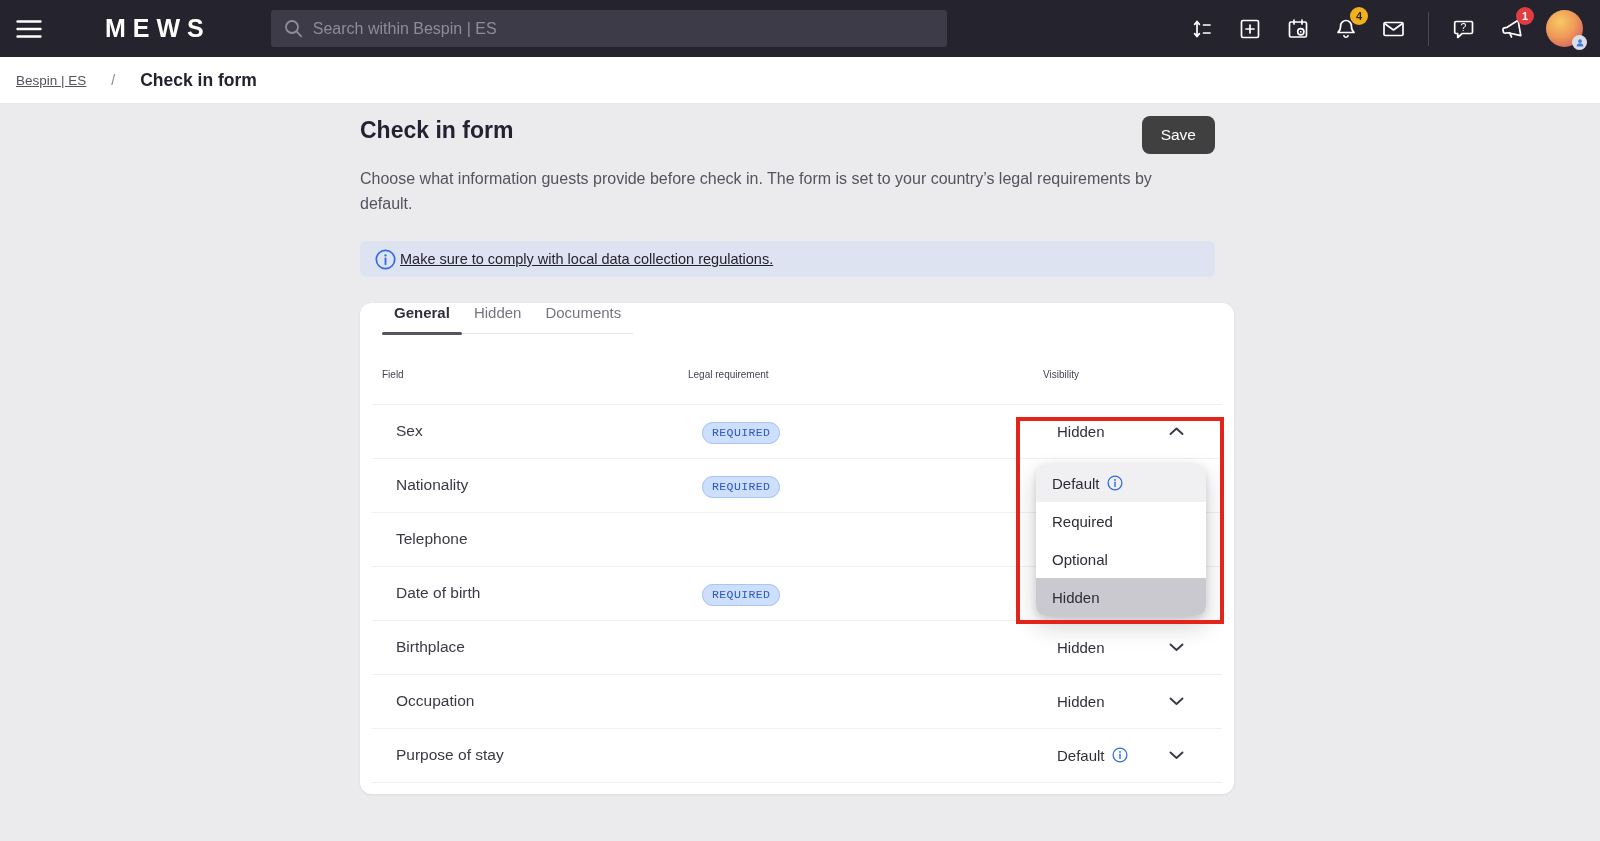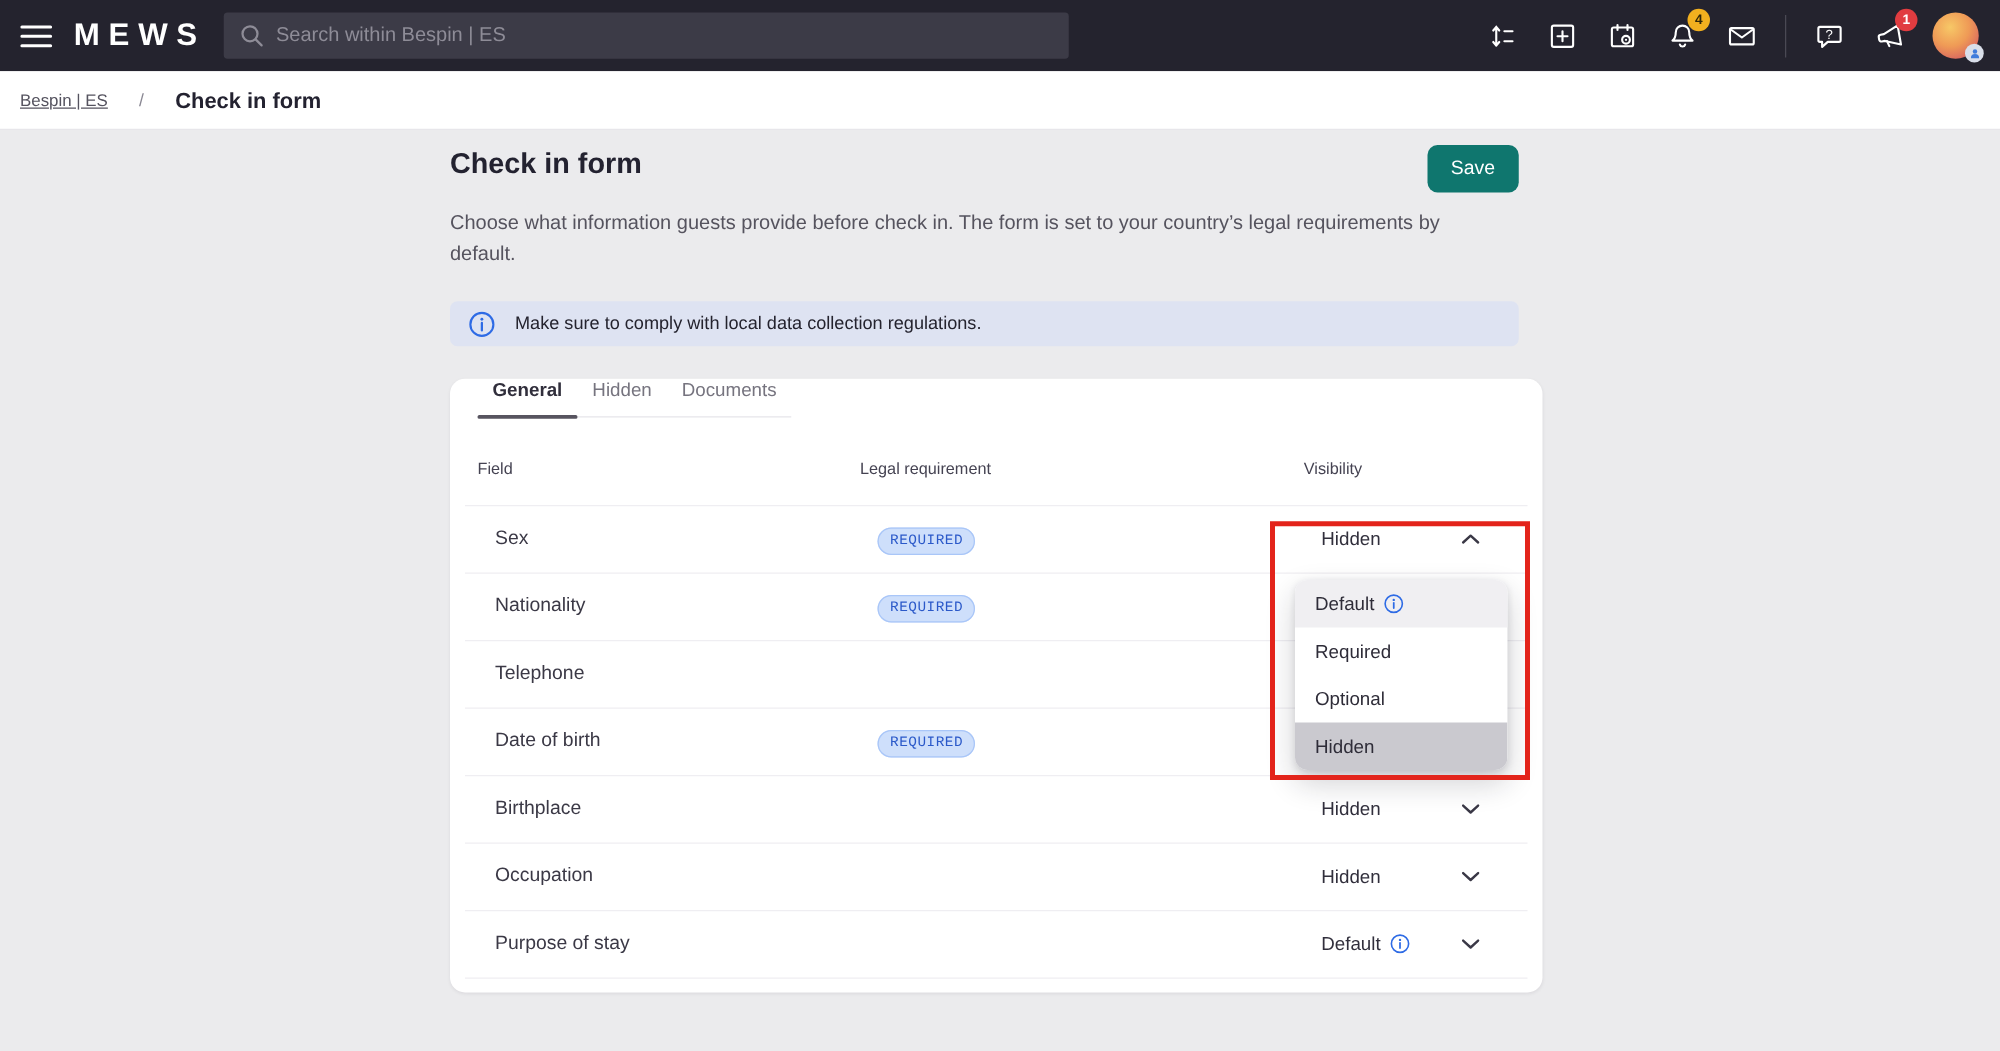--- a/index.html
+++ b/index.html
@@ -4,21 +4,21 @@
 <style>
   * { box-sizing: border-box; margin: 0; padding: 0; }
   html,body { width:1600px; height:841px; }
   body {
     font-family: "Liberation Sans", sans-serif;
     background:#EBEBED;
     overflow:hidden;
     color:#232230;
   }
   
-  .topbar { height:57px; background:#24232E; display:flex; align-items:center; }
+  .topbar { height:57px; background:#24232E; display:flex; align-items:center;gap:46px; }
   .icon-btn { position:relative; width:27px; height:27px; display:flex; align-items:center; justify-content:center; cursor:pointer; flex:none; }
   .hamburger { margin-left:15px; }
   .logo { color:#fff; font-size:25px; font-weight:800; letter-spacing:7px; margin-left:17px; user-select:none; }
   .search { margin-left:14px; width:676px; height:37px; background:#3C3B47; border-radius:3px; display:flex; align-items:center; padding:0 13px; gap:10px; }
   .search input { background:transparent; border:0; outline:0; color:#E6E5EA; font-size:16px; width:100%; font-family:"Liberation Sans",sans-serif; }
   .search input::placeholder { color:#8E8C97; }
   .topbar-right { margin-left:auto; display:flex; align-items:center; gap:21px; padding-right:17px; }
   .badge { position:absolute; top:-8px; right:-9px; min-width:18px; height:18px; padding:0 4px; border-radius:9px; font-size:11px; font-weight:700; display:flex; align-items:center; justify-content:center; }
   .badge.amber { background:#F2B01F; color:#312708; }
   .badge.red { background:#E13C40; color:#fff; }
@@ -29,31 +29,31 @@
   
   .breadcrumb-bar { height:47px; background:#fff; display:flex; align-items:center; padding-left:16px; gap:25px; border-bottom:1px solid #E7E6EA; }
   .crumb-link { font-size:13.5px; color:#55535F; text-decoration:underline; cursor:pointer; }
   .crumb-sep { color:#8A8893; font-size:14px; }
   .crumb-current { font-size:17.5px; font-weight:700; color:#232230; }
   
   .content { position:relative; height:737px; }
   .container { position:absolute; left:360px; top:0; width:855px; }
   .title-row { display:flex; justify-content:space-between; align-items:flex-start; margin-top:12px; }
   h1 { font-size:23px; line-height:28px; font-weight:700; color:#232230; }
-  .save-btn { background:#0f766e; color:#fff; border:0; border-radius:8px; font-size:15.5px; font-family:"Liberation Sans",sans-serif; padding:10px 19px; cursor:pointer; }
+  .save-btn { background:#404040; color:#fff; border:0; border-radius:8px; font-size:15.5px; font-family:"Liberation Sans",sans-serif; padding:10px 19px; cursor:pointer; }
   .description { margin-top:12px; font-size:16px; line-height:25px; color:#55535E; max-width:795px; }
-  .banner { margin-top:25px; height:36px; background:#DEE3F2; border-radius:6px; display:flex; align-items:center; padding:0 15px; gap:16px; }
+  .banner { margin-top:25px; height:36px; background:#DEE3F2; border-radius:6px; display:flex; align-items:center; padding:0 15px; gap:4px;text-decoration:underline; }
   .banner-text { font-size:14.5px; font-weight:500; color:#24232E; }
   
   .card { margin-top:26px; width:874px; background:#ffffff; border-radius:12px; box-shadow:0 1px 3px rgba(22,21,38,0.07); }
   .tabs { display:flex; width:max-content; margin:16px 0 0 22px; border-bottom:1px solid #E6E5EA; }
   .tab { padding:0 12px 10px; font-size:15px; line-height:20px; color:#76747F; position:relative; cursor:pointer; }
   .tab.active { color:#312F3C; font-weight:700; }
   .tab.active::after { content:''; position:absolute; left:0; right:0; bottom:-2px; height:3px; border-radius:2px; background:#57545F; }
-  .thead { display:grid; grid-template-columns:306px 355px 1fr; padding:10px 22px 0; height:70px; align-items:center; font-size:13px; color:#454352; }
+  .thead { display:grid; grid-template-columns:306px 355px 1fr; padding:10px 22px 0; height:70px; align-items:center; font-size:10px; color:#454352; }
   .row { display:grid; grid-template-columns:306px 355px 1fr; padding:0 36px; height:54px; align-items:center; position:relative; }
   .row::before { content:''; position:absolute; top:0; left:12px; right:12px; height:1px; background:#EFEEF2; }
   .card-footer { height:12px; position:relative; }
   .card-footer::before { content:''; position:absolute; top:0; left:12px; right:12px; height:1px; background:#EFEEF2; }
   .field-label { font-size:15.5px; color:#3B3946; }
   .req-badge { font-family:"Liberation Mono", monospace; font-size:11.5px; letter-spacing:0.4px; color:#2B59C9; background:#CEDFFB; border:1px solid #A9C6F8; border-radius:11px; padding:3px 9px 4px; width:max-content; }
   .vis-cell { display:flex; align-items:center; justify-content:space-between; padding-right:14px; cursor:pointer; }
   .vis-label { display:flex; align-items:center; gap:7px; font-size:15px; color:#312F3C; }
   
   .dropdown-menu { position:absolute; left:1036px; top:360px; width:170px; background:#fff; border-radius:10px; overflow:hidden; z-index:20;

